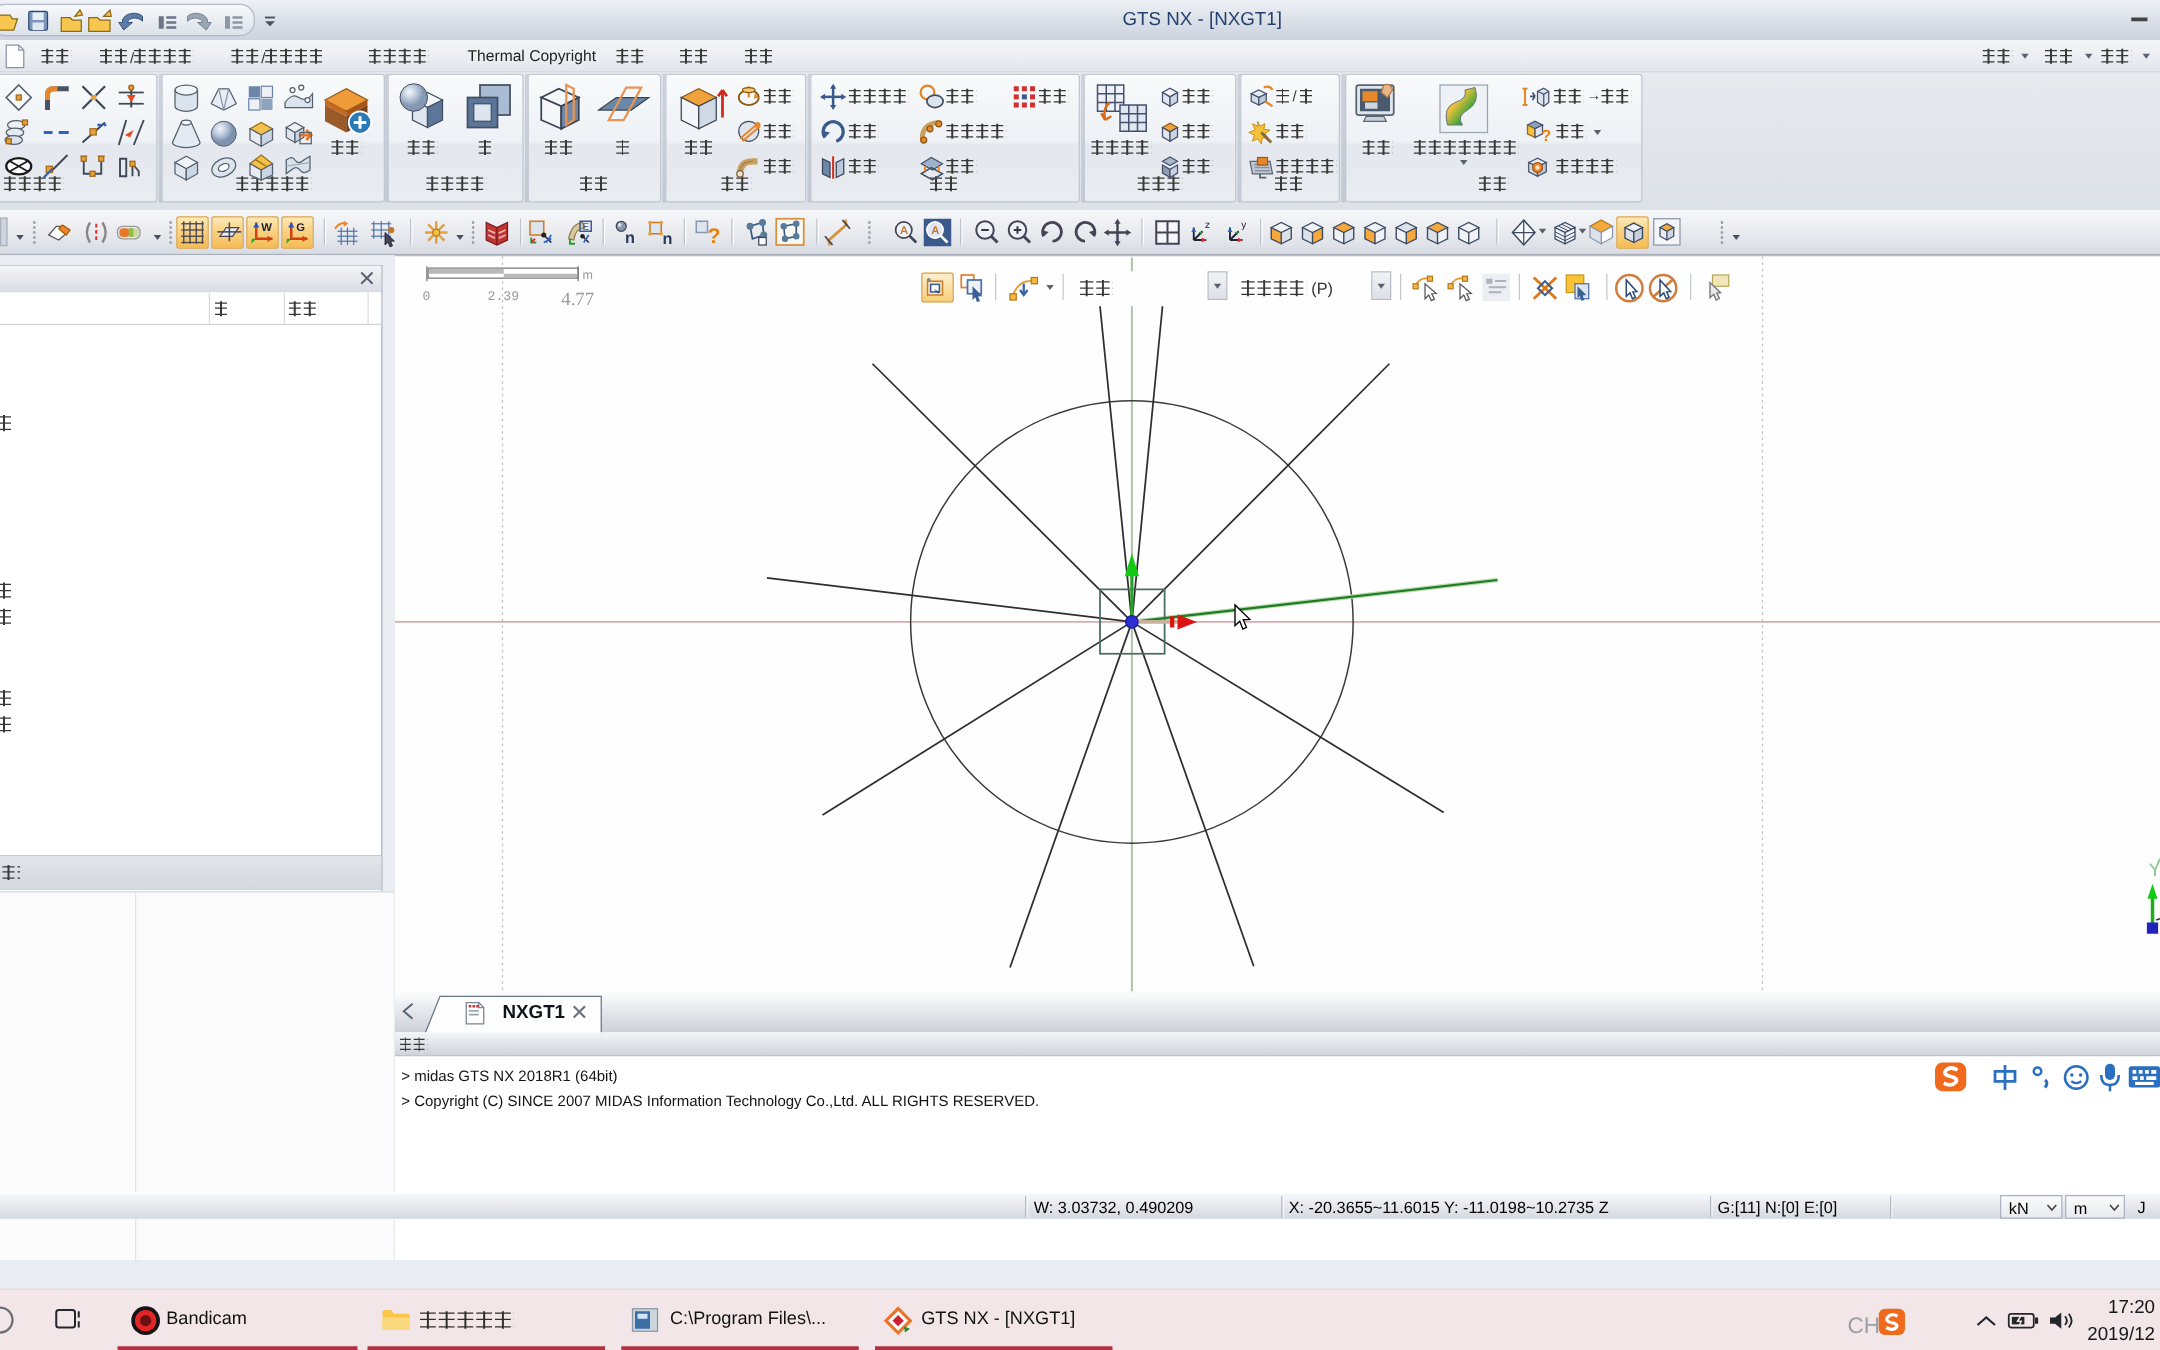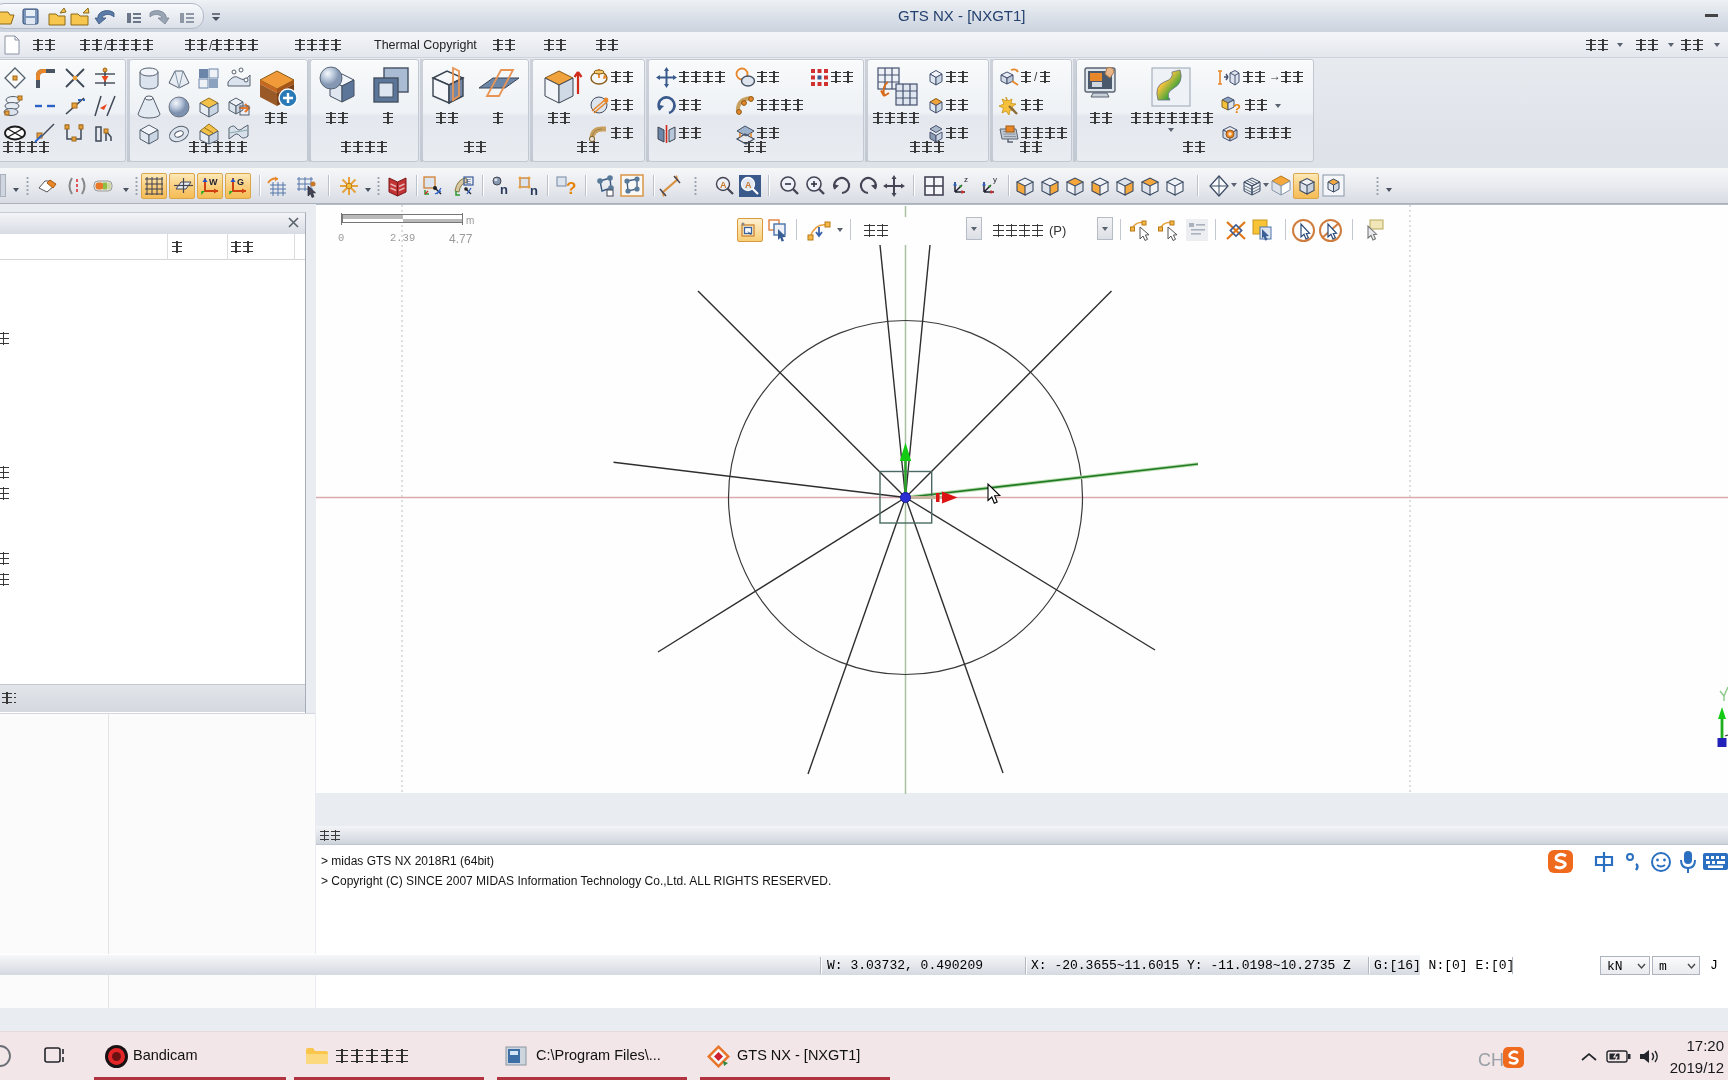--- a/index.html
+++ b/index.html
@@ -34,21 +34,21 @@
 #lpanel{left:0;top:8px;width:306px;height:501px;background:#fff;border-right:1px solid #a6adb9;border-top:1px solid #c6cbd4}
 #lphead{left:0;top:0;width:305px;height:21px;background:linear-gradient(#f3f4f7,#d8dce3)}
 #lptab{left:0;top:471px;width:305px;height:28px;background:linear-gradient(#e2e5ea,#d4d8df);border-top:1px solid #c3c8d0}
 #below{left:0;top:509px;width:315px;height:295px;background:#fbfbfc;border-top:1px solid #d4d7dd}
 #vp{left:316px;top:0;width:1412px;height:589px;background:#fefefe;border-top:1px solid #b6bcc6}
 #tabbar{left:316px;top:589px;width:1412px;height:33px;background:linear-gradient(#fdfdfe,#e8eaee 40%,#ccd1d9);border-top:1px solid #fff}
 #outp{left:316px;top:622px;width:1412px;height:182px;background:#fff}
 #ophead{left:0;top:0;width:1412px;height:19px;background:linear-gradient(#f3f4f7,#cfd4dc);border-bottom:1px solid #bfc5cd}
 .oline{position:absolute;left:5px;font-size:12px;color:#141414;white-space:pre}
 
-#status{left:0;top:954px;width:1420px;height:21px;background:linear-gradient(#f6f7f9,#d5d9e0);border-top:1px solid #fff;font-family:Liberation Mono, monospace;font-size:13px;color:#000}
+#status{left:0;top:954px;width:1728px;height:21px;background:linear-gradient(#f6f7f9,#d5d9e0);border-top:1px solid #fff;font-family:Liberation Sans, sans-serif;font-size:13px;color:#000}
 .st{position:absolute;top:3px;white-space:pre}
 .ssep{position:absolute;top:2px;width:1px;height:17px;background:#b2b8c2;box-shadow:1px 0 0 #fdfdfd}
 .scombo{position:absolute;top:1px;height:19px;background:linear-gradient(#fbfbfc,#e8eaee);border:1px solid #aeb4bf;font-size:13px}
 
 #task{left:0;top:1031px;width:1728px;height:49px;background:#f2e6e8;border-top:1px solid #e6d9db}
 .tktxt{position:absolute;top:15px;font-size:14.5px;color:#111}
 .redbar{position:absolute;top:45px;height:4px;background:#b23340}
 svg{display:block;overflow:visible}
 </style></head>
 <body>
@@ -880,21 +880,21 @@
   </svg>
 
   <div class="abs" style="left:25.5px;top:9px;width:121px;height:9px;border:1px solid #777;background:#fff">
     <div class="abs" style="left:0;top:0;width:60px;height:3.5px;background:#b9b9b9"></div>
     <div class="abs" style="left:60px;top:3.5px;width:59px;height:3.5px;background:#b9b9b9"></div>
   </div>
   <div class="abs" style="left:25px;top:8px;width:1px;height:12px;background:#777"></div>
   <div class="abs" style="left:146px;top:8px;width:1px;height:12px;background:#777"></div>
   <div class="abs" style="left:22px;top:27px;font-size:10.5px;color:#9a9a9a;font-family:'Liberation Mono',monospace">0</div>
   <div class="abs" style="left:74px;top:27px;font-size:10.5px;color:#9a9a9a;font-family:'Liberation Mono',monospace">2.39</div>
-  <div class="abs" style="left:133px;top:27px;font-size:12px;color:#9a9a9a;font-family:Liberation Sans, sans-serif">4.77</div>
+  <div class="abs" style="left:133px;top:27px;font-size:15px;color:#9a9a9a;font-family:Liberation Serif, serif">4.77</div>
   <div class="abs" style="left:150px;top:10px;font-size:10px;color:#9a9a9a">m</div>
 
   <div class="abs" style="left:421px;top:13px;width:26px;height:24px;background:linear-gradient(#fdf0d0,#f8cf78);border:1px solid #d89a3d;border-radius:2px"></div>
   <svg class="abs" style="left:425px;top:17px" width="18" height="17">
         <rect x="1" y="3" width="12" height="11" fill="#fbe9c0" stroke="#c87d28" stroke-width="1.2"></rect>
         <rect x="3.5" y="5.5" width="7" height="6" fill="#fff" stroke="#3a62a0" stroke-width="1.3"></rect>
         <circle cx="2" cy="2" r="1.6" fill="#888"></circle>
         <path d="M6 9 L11 12 L9.5 12.8 Z" fill="#2a4a80"></path>
       </svg>
   <svg class="abs" style="left:452px;top:14px" width="22" height="23">
@@ -983,20 +983,40 @@
    <span class="cj cj13 abs" style="left:-2px;top:274px;width:13px"></span>
    <span class="cj cj13 abs" style="left:-2px;top:339px;width:13px"></span>
    <span class="cj cj13 abs" style="left:-2px;top:360px;width:13px"></span>
    <div id="lptab" class="abs">
         <span class="cj cj12 abs" style="left:-10px;top:7px;width:26px"></span>
       </div>
  </div>
  <div id="below" class="abs">
       <div class="abs" style="left:108px;top:0;width:1px;height:295px;background:#e4e4e8"></div>
     </div>
+ <div id="tabbar" class="abs">
+   <svg class="abs" style="left:0;top:0" width="200" height="33">
+     <path d="M6 18 L13 11 M6 11 L13 18 M6 11" fill="none" stroke="none"></path>
+     <path d="M14 9 L7 15 L14 21" fill="none" stroke="#5a6472" stroke-width="1.6"></path>
+     <path d="M24 33 L36 3 L165 3 L165 33 Z" fill="#fdfdfe" stroke="#6a7585" stroke-width="1"></path>
+   </svg>
+   <svg class="abs" style="left:55px;top:7px" width="18" height="19">
+        <path d="M2 1 L12 1 L16 5 L16 18 L2 18 Z" fill="#fff" stroke="#7a8494"></path>
+        <path d="M12 1 L12 5 L16 5" fill="none" stroke="#7a8494"></path>
+        <rect x="4" y="3" width="2" height="2" fill="#d03030"></rect>
+        <rect x="7" y="3" width="2" height="2" fill="#d03030"></rect>
+        <rect x="10" y="3" width="2" height="2" fill="#d03030"></rect>
+        <rect x="4" y="7" width="8" height="1.4" fill="#9aa4b2"></rect>
+        <rect x="4" y="10" width="8" height="1.4" fill="#9aa4b2"></rect>
+      </svg>
+   <div class="abs" style="left:86px;top:7px;font-size:15px;font-weight:bold;color:#101418">NXGT1</div>
+   <svg class="abs" style="left:141px;top:9px" width="14" height="14">
+        <path d="M2 2 L11 11 M11 2 L2 11" stroke="#6a727e" stroke-width="1.7"></path>
+      </svg>
+ </div>
  <div id="outp" class="abs">
    <div id="ophead" class="abs">
         <span class="cj cj11 abs" style="left:4px;top:4px;width:22px"></span>
       </div>
    <div class="oline" style="top:28px">&gt; midas GTS NX 2018R1 (64bit)</div>
    <div class="oline" style="top:48px">&gt; Copyright (C) SINCE 2007 MIDAS Information Technology Co.,Ltd. ALL RIGHTS RESERVED.</div>
    <div id="sogou" class="abs" style="left:1232px;top:22px">
      <svg class="abs" style="left:0;top:0" width="26" height="26">
           <rect x="0" y="2" width="25" height="23" rx="6" fill="#f06a1d"></rect>
           <path d="M18 8 Q12 4.5 8.5 8.5 Q6.5 12 12 13 Q19 14.5 16.5 18 Q13 21.5 7 18.5" fill="none" stroke="#fff" stroke-width="3"></path>
@@ -1038,21 +1058,21 @@
    </div>
  </div>
 </div>
 
 <div id="status" class="abs">
  <div class="ssep" style="left:820px"></div>
  <div class="st" style="left:827px">W: 3.03732, 0.490209</div>
  <div class="ssep" style="left:1025px"></div>
  <div class="st" style="left:1031px">X: -20.3655~11.6015 Y: -11.0198~10.2735 Z</div>
  <div class="ssep" style="left:1368px"></div>
- <div class="st" style="left:1374px">G:[16] N:[0] E:[0]</div>
+ <div class="st" style="left:1374px">G:[11] N:[0] E:[0]</div>
  <div class="ssep" style="left:1512px"></div>
  <div class="scombo" style="left:1600px;width:50px">
       <span style="position:absolute;left:6px;top:2px">kN</span>
       <svg style="position:absolute;right:3px;top:6px" width="9" height="7">
         <path d="M1 1 L4.5 5 L8 1" fill="none" stroke="#444" stroke-width="1.3"></path>
       </svg>
     </div>
  <div class="scombo" style="left:1652px;width:48px">
       <span style="position:absolute;left:6px;top:2px">m</span>
       <svg style="position:absolute;right:3px;top:6px" width="9" height="7">

